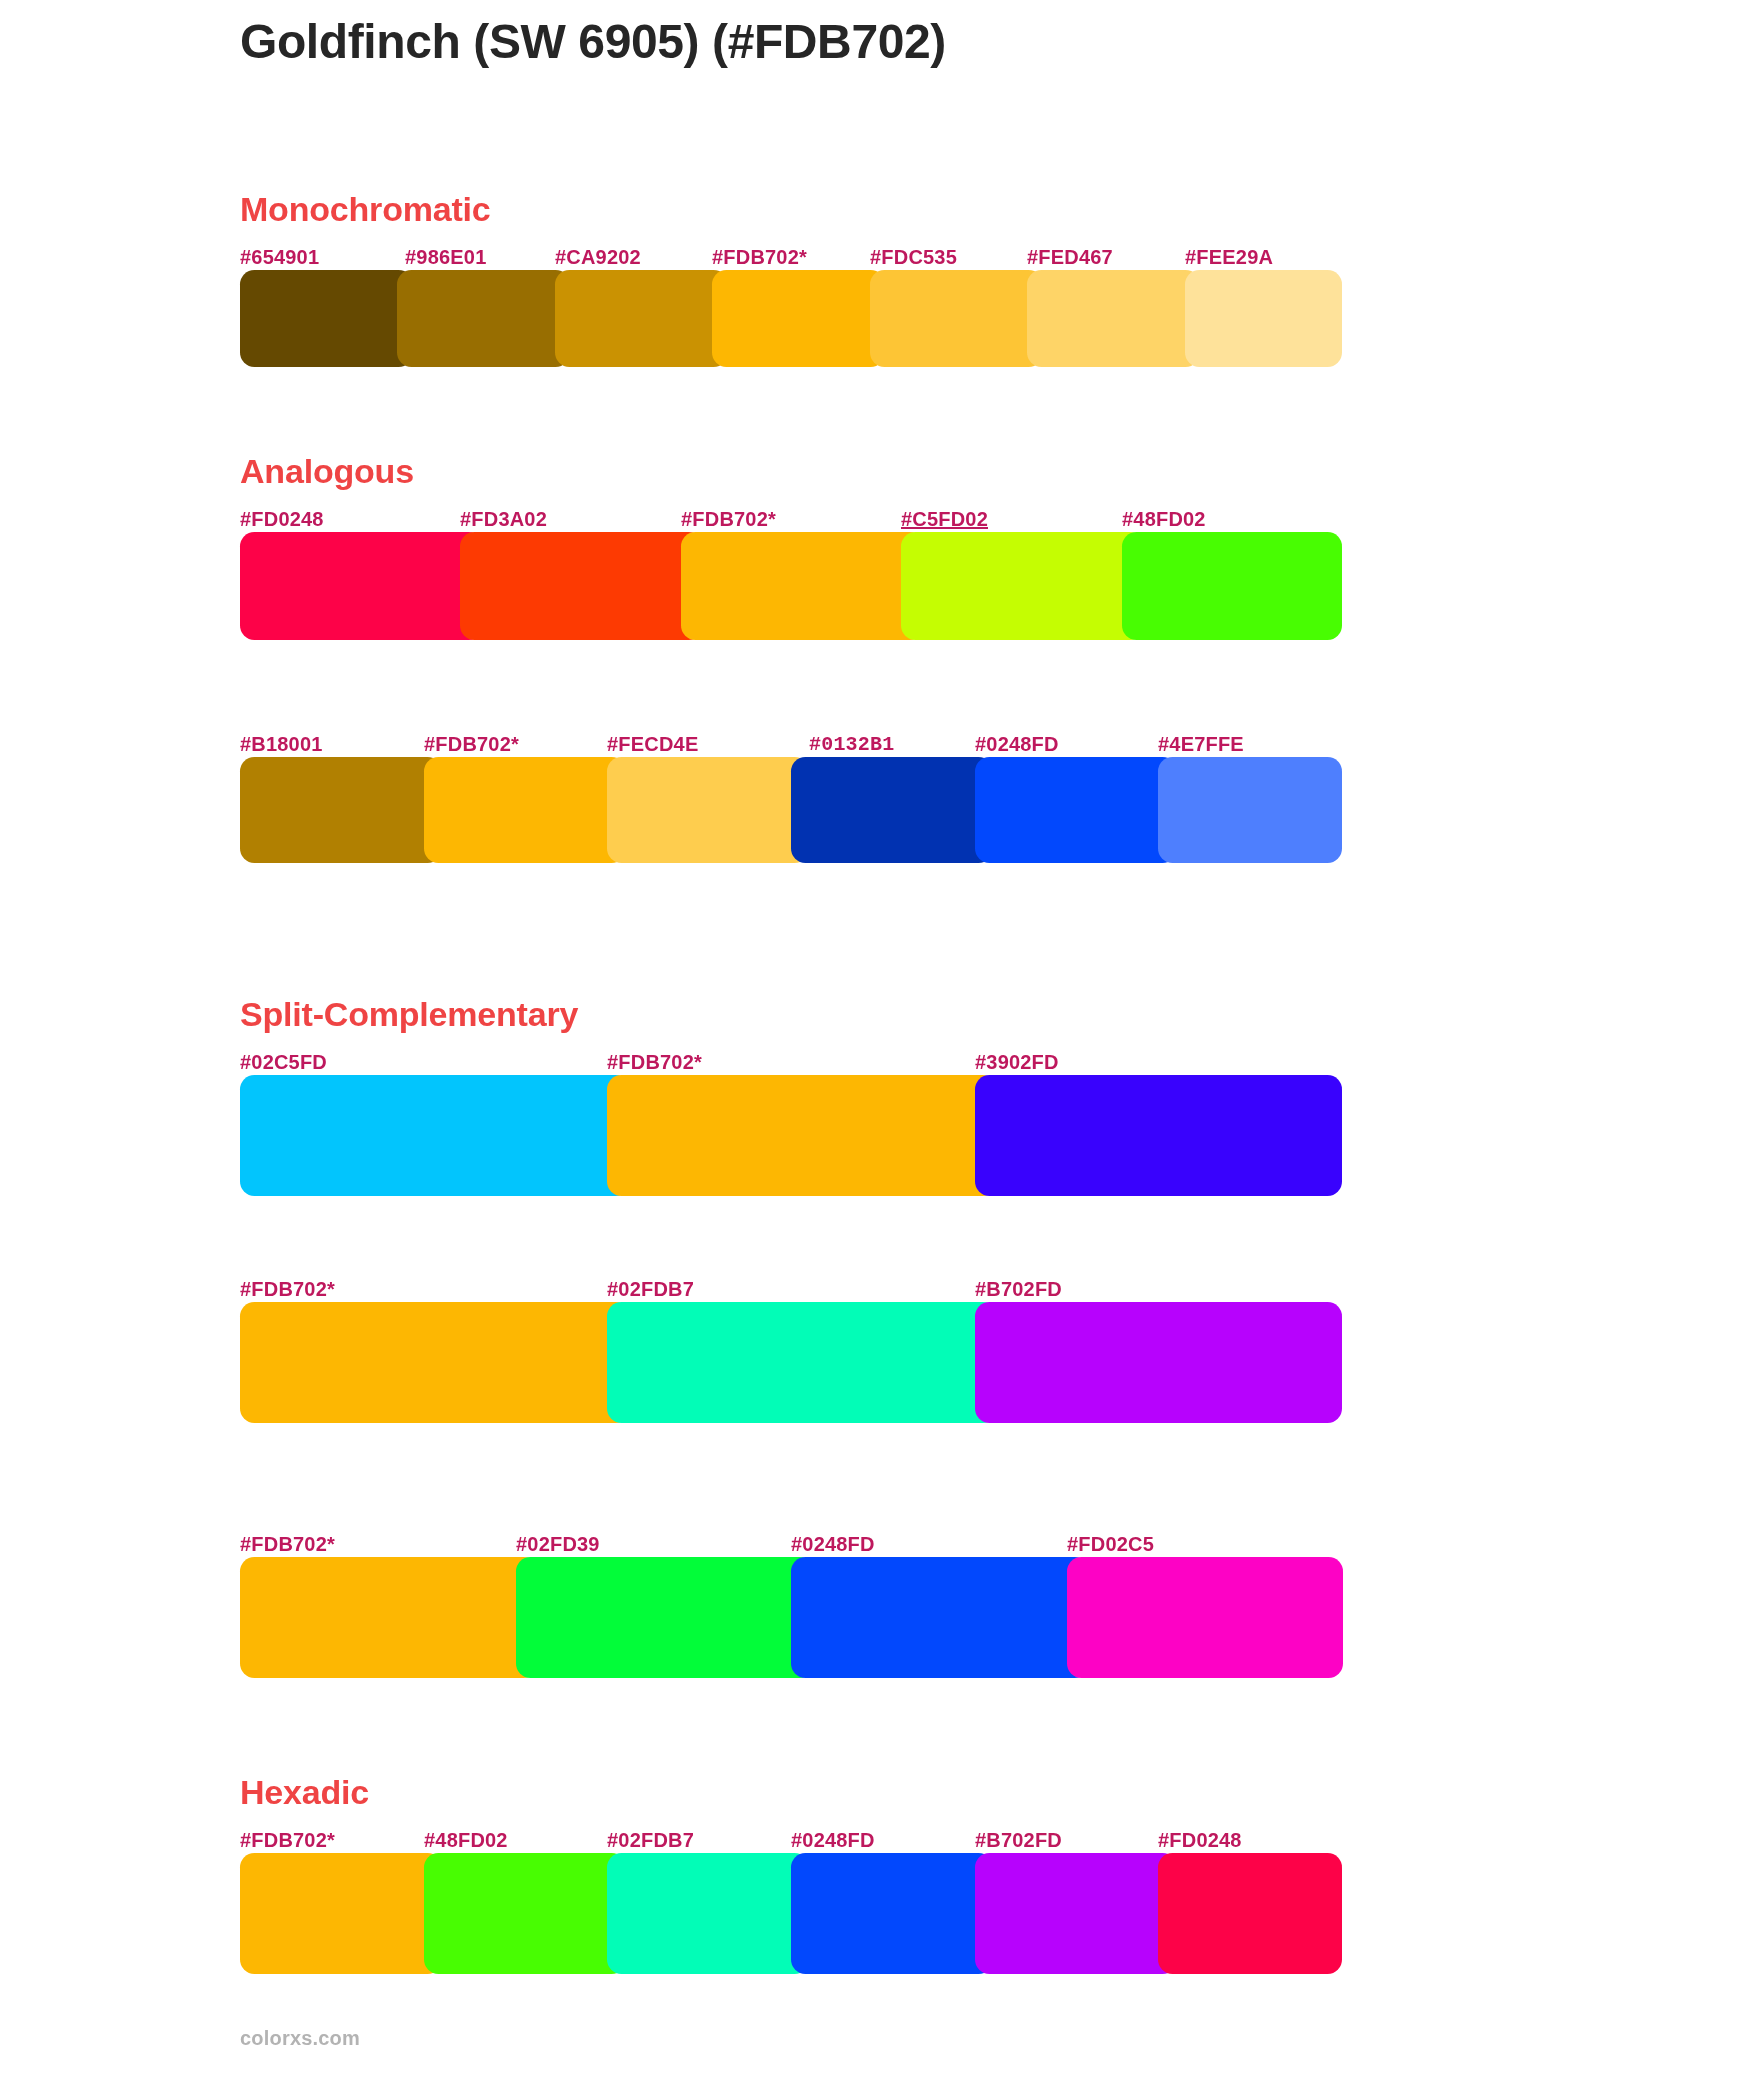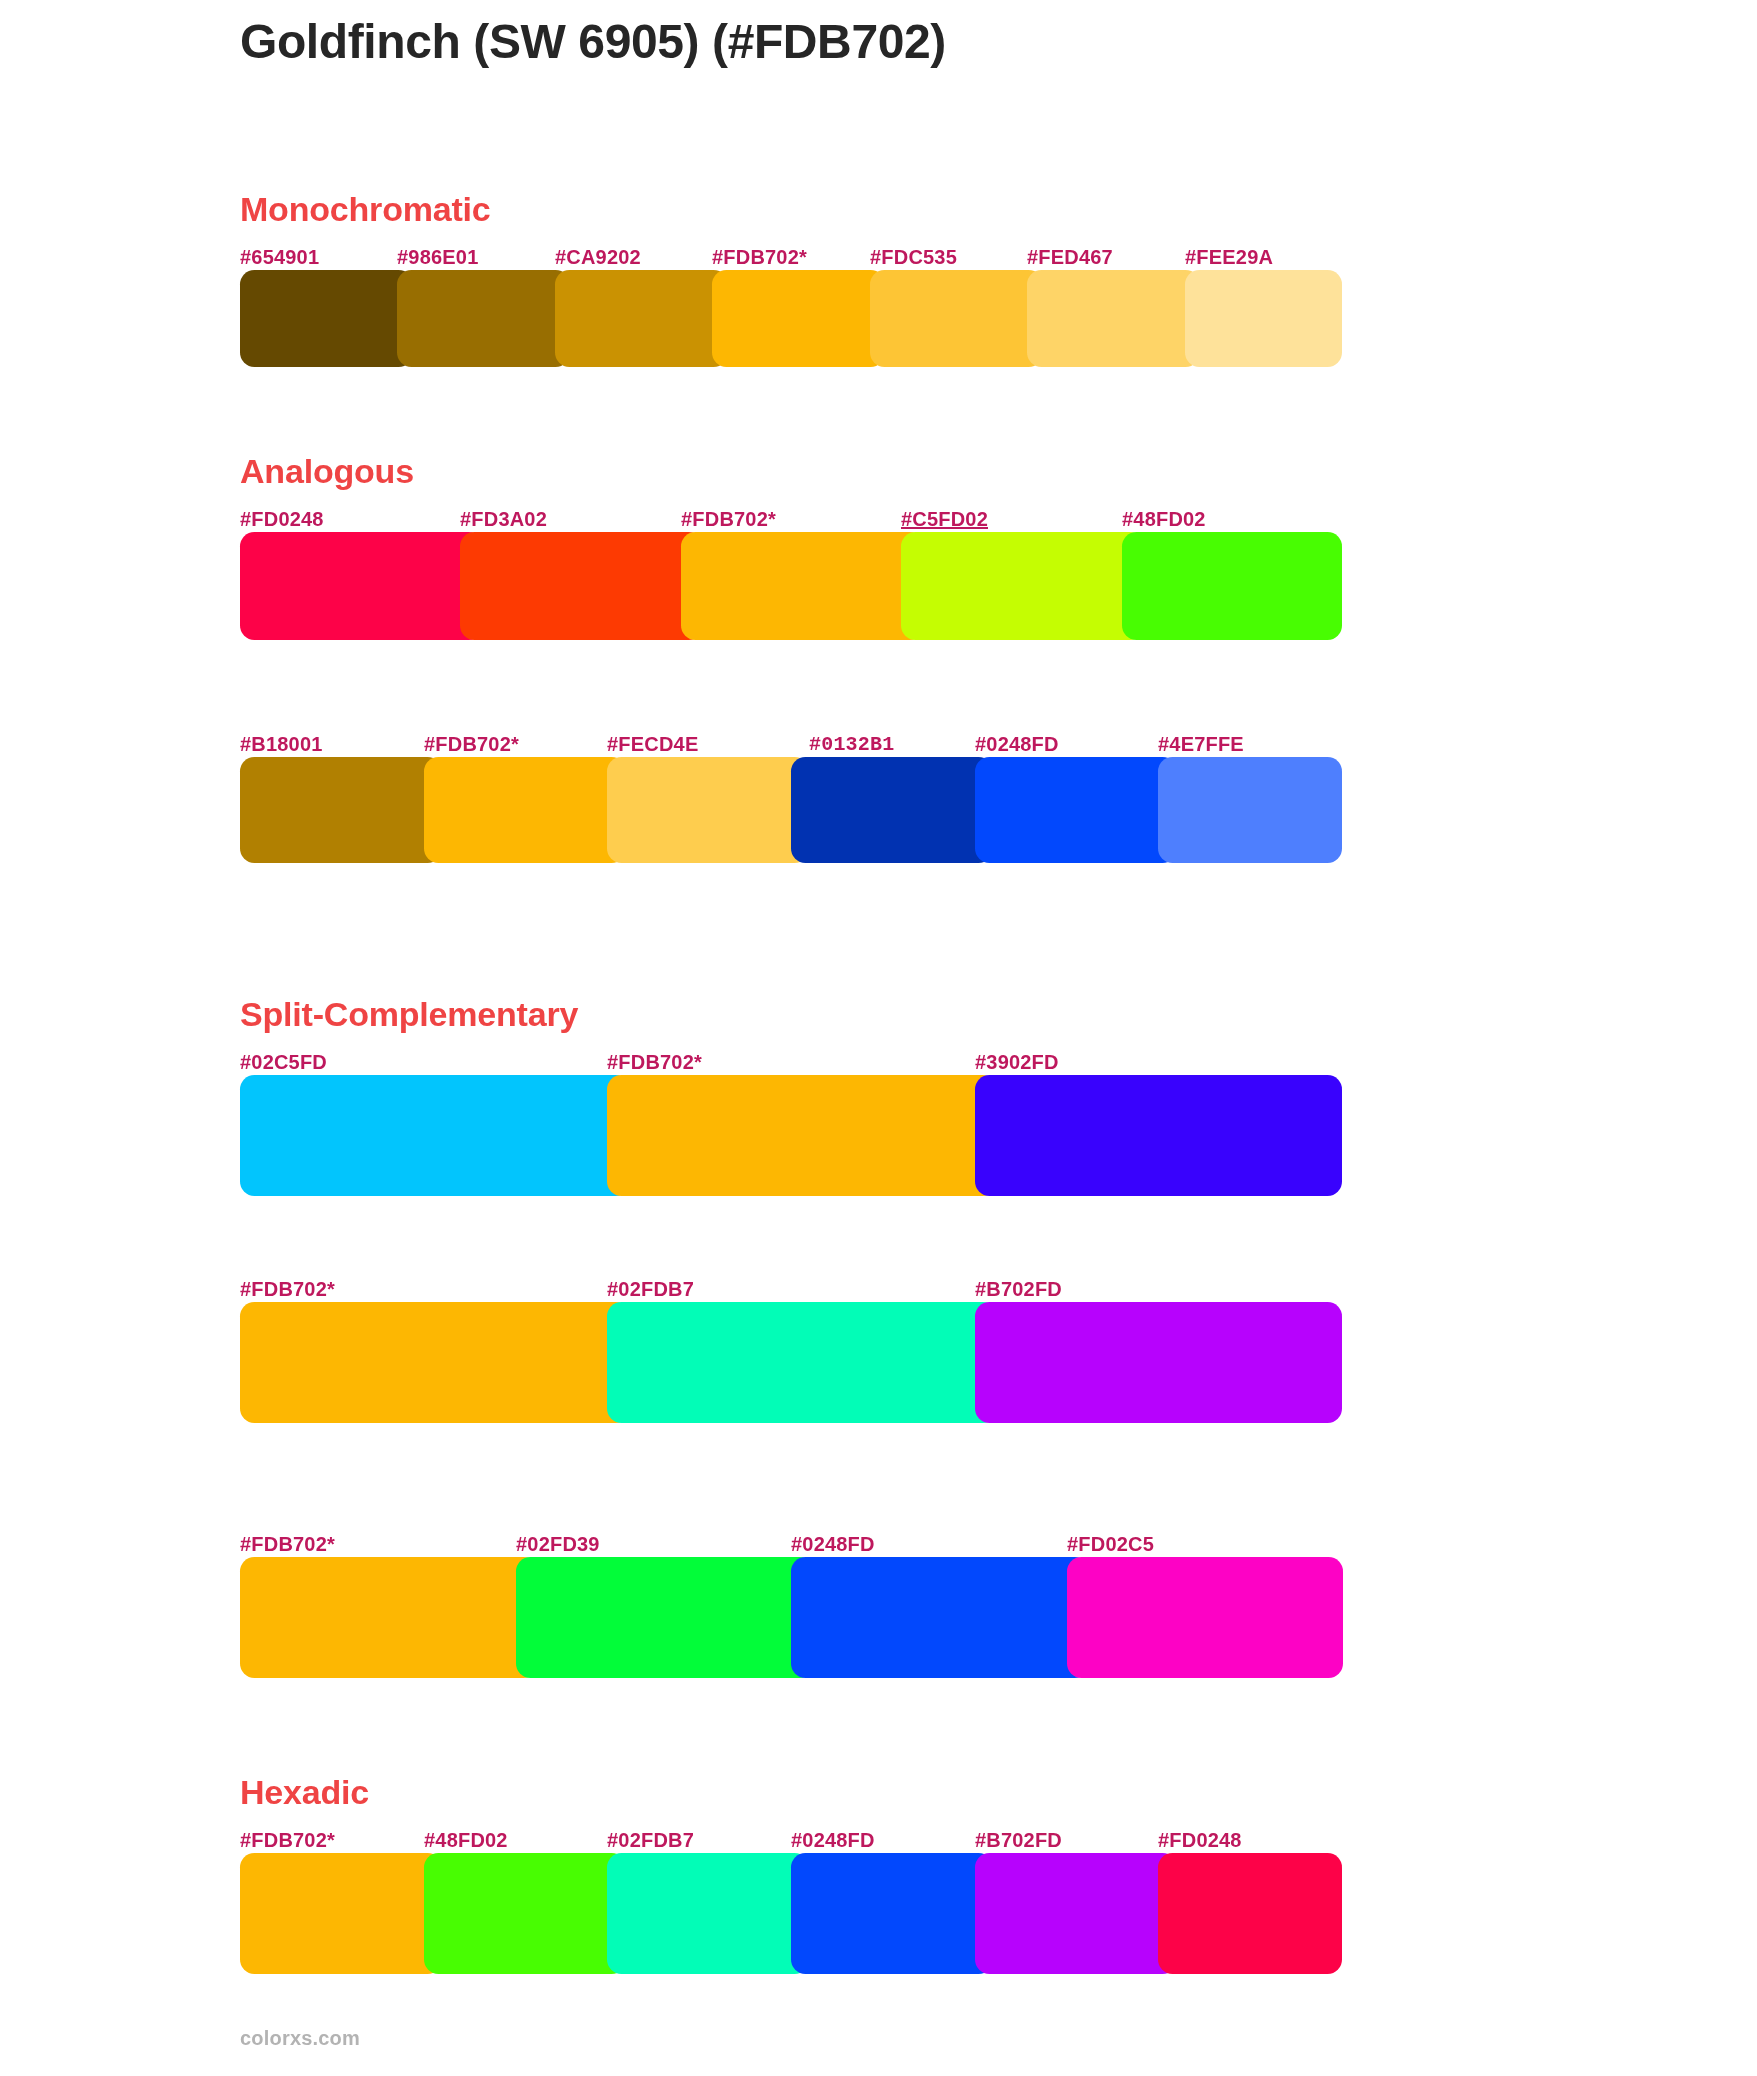--- a/index.html
+++ b/index.html
@@ -116,21 +116,21 @@
 
   <div class="header">
     <h1 class="title">Goldfinch (SW 6905) (#FDB702)</h1>
   </div>
 
   <div id="sections-root">
       <div class="section" style="top: 192px;">
         <div class="section-title">Monochromatic</div>
         <div class="labels">
           <div class="swatch-label" style="left: 0px;">#654901</div>
-          <div class="swatch-label" style="left: 157px; text-align: right;">#986E01</div>
+          <div class="swatch-label" style="left: 165px; text-align: right;">#986E01</div>
           <div class="swatch-label" style="left: 315px;">#CA9202</div>
           <div class="swatch-label" style="left: 472px;">#FDB702*</div>
           <div class="swatch-label" style="left: 630px;">#FDC535</div>
           <div class="swatch-label" style="left: 787px;">#FED467</div>
           <div class="swatch-label" style="left: 945px;">#FEE29A</div>
         </div>
         <div class="band h-mono">
           <div class="swatch" title="#654901" style="left: 0px; width: 173px; background: rgb(101, 73, 1); z-index: 1;"></div>
           <div class="swatch" title="#986E01" style="left: 157px; width: 173px; background: rgb(152, 110, 1); z-index: 2;"></div>
           <div class="swatch" title="#CA9202" style="left: 315px; width: 173px; background: rgb(202, 146, 2); z-index: 3;"></div>

